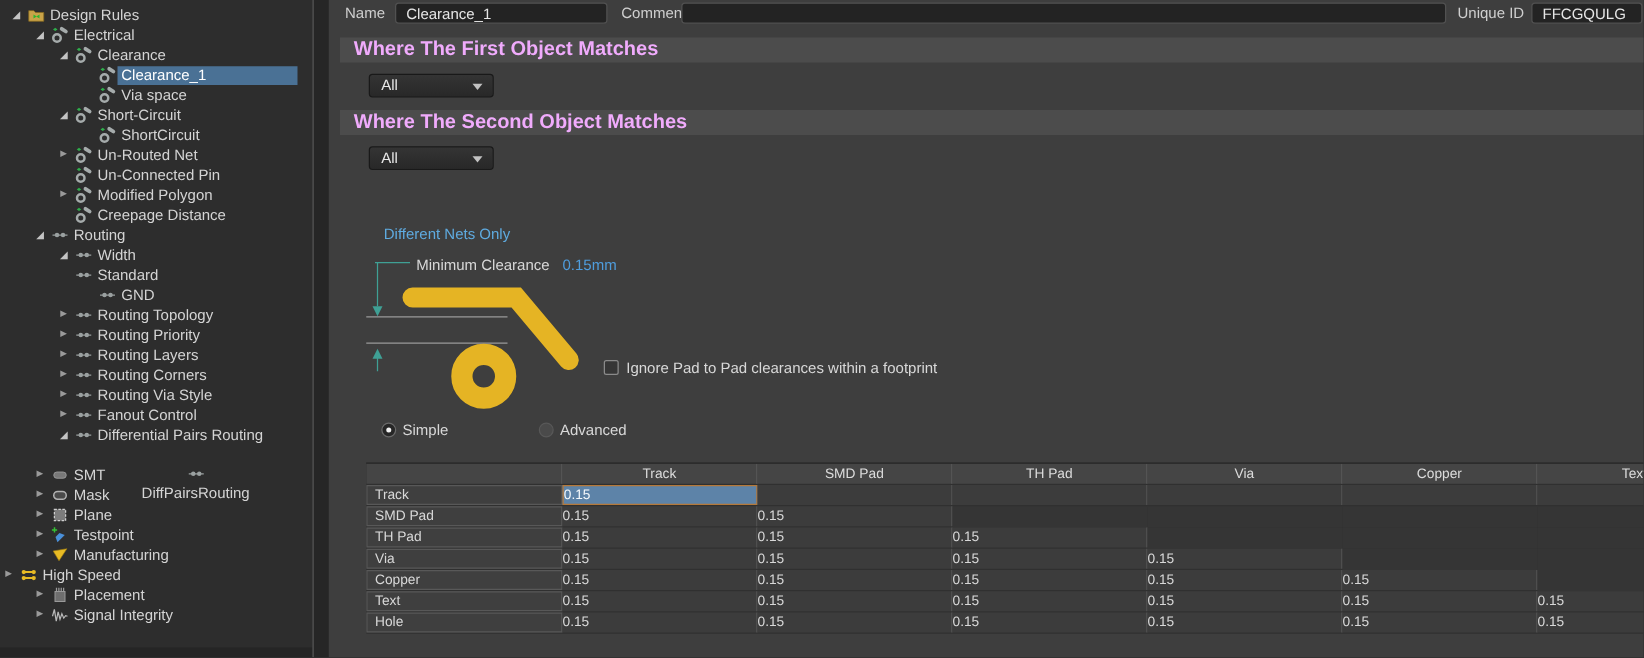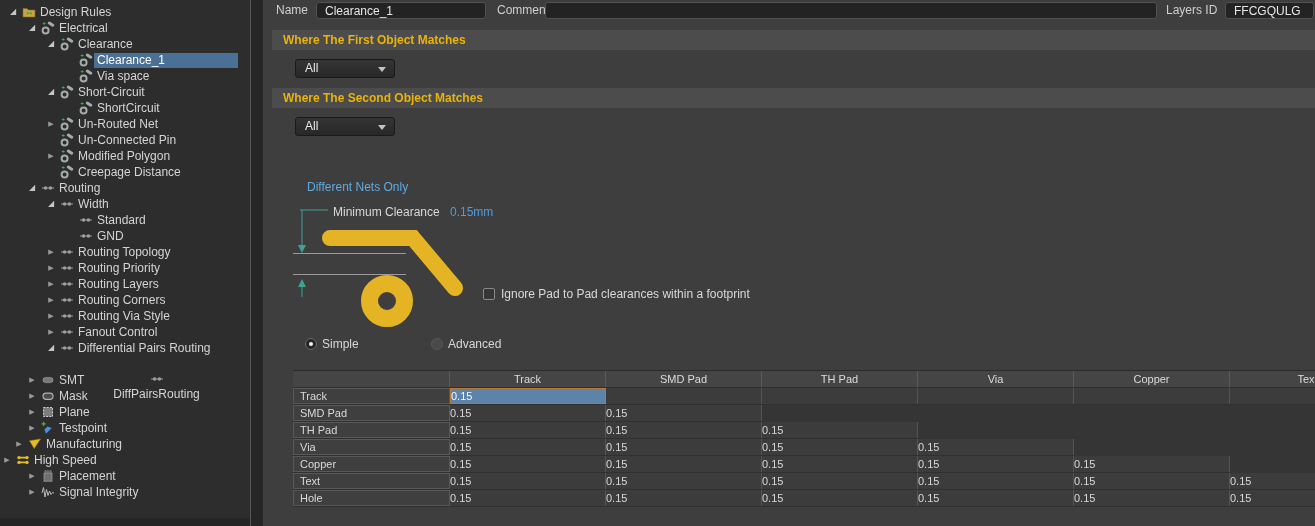--- a/index.html
+++ b/index.html
@@ -19,21 +19,21 @@
   .ticon svg{display:block;}
   .tlabel{font-size:12px;color:#d4d4d4;padding:0 3px;line-height:15px;}
   .tree-row.selected .tlabel{background:#4a7195;color:#ffffff;flex:1;margin-right:12px;}
   
   .fld-label{position:absolute;font-size:12px;color:#cfcfcf;line-height:17px;}
   .fld-input{position:absolute;height:17px;background:#232323;border:1px solid #515151;
              border-radius:3px;color:#e6e6e6;font-size:12px;line-height:17px;padding:0 8px;
              box-sizing:border-box;white-space:nowrap;overflow:hidden;}
   
   .section-bar{position:absolute;left:272px;width:1043px;height:20px;background:#4c4c4c;
-               color:#eab308;font-size:12px;font-weight:bold;line-height:20px;padding-left:11px;
+               color:#f0abfc;font-size:16px;font-weight:bold;line-height:20px;padding-left:11px;
                box-sizing:border-box;}
   
   .dropdown{position:absolute;width:100px;height:19px;background:linear-gradient(#343434,#282828);
             border:1px solid #191919;border-radius:3px;box-sizing:border-box;color:#e8e8e8;
             font-size:12px;line-height:17px;padding-left:9px;cursor:default;}
   .dropdown .caret{position:absolute;right:8px;top:7px;width:0;height:0;
                    border-left:4px solid transparent;border-right:4px solid transparent;
                    border-top:5px solid #c2c2c2;}
   
   .link-blue{position:absolute;font-size:12px;color:#5fabe0;cursor:default;}
@@ -205,21 +205,21 @@
         <span class="expander">◢</span>
         <span class="ticon">
           <svg width="14" height="14" viewBox="0 0 14 14">
             <path d="M1 7h12" stroke="#9aa0a0" stroke-width="1"></path>
             <circle cx="4.6" cy="7" r="1.8" fill="#9aa0a0"></circle>
             <circle cx="9.4" cy="7" r="1.8" fill="#9aa0a0"></circle>
           </svg>
         </span>
         <span class="tlabel">Width</span>
       </div>
-      <div class="tree-row" style="padding-left: 63px;">
+      <div class="tree-row" style="padding-left: 44px;">
         <span class="expander"></span>
         <span class="ticon">
           <svg width="14" height="14" viewBox="0 0 14 14">
             <path d="M1 7h12" stroke="#9aa0a0" stroke-width="1"></path>
             <circle cx="4.6" cy="7" r="1.8" fill="#9aa0a0"></circle>
             <circle cx="9.4" cy="7" r="1.8" fill="#9aa0a0"></circle>
           </svg>
         </span>
         <span class="tlabel">Standard</span>
       </div>
@@ -352,21 +352,21 @@
       <div class="tree-row" style="padding-left: 25px;">
         <span class="expander closed">▶</span>
         <span class="ticon">
           <svg width="14" height="14" viewBox="0 0 14 14">
             <path d="M5 12.8l-1.6-4.2 3.2-3.2 4.2 1.6-3.2 3.2z" fill="#4a8fd8"></path>
             <path d="M2.6 0.8v4.2M0.5 2.9h4.2" stroke="#35c035" stroke-width="1.2"></path>
           </svg>
         </span>
         <span class="tlabel">Testpoint</span>
       </div>
-      <div class="tree-row" style="padding-left: 12px;">
+      <div class="tree-row" style="padding-left: 25px;">
         <span class="expander closed">▶</span>
         <span class="ticon">
           <svg width="14" height="14" viewBox="0 0 14 14">
             <path d="M1.5 3.8l11-1.8-6.3 9.6z" fill="#e8bb24" stroke="#a07d10" stroke-width="0.5"></path>
           </svg>
         </span>
         <span class="tlabel">Manufacturing</span>
       </div>
       <div class="tree-row" style="">
         <span class="expander closed">▶</span>
@@ -403,21 +403,21 @@
         <span class="tlabel">Signal Integrity</span>
       </div>
     </div>
   <div id="tree-bottom-strip"></div>
   <div class="gutter"></div>
 
   <div class="fld-label" style="left:276px;top:2px;">Name</div>
   <div class="fld-input" style="left:316px;top:2px;width:170px;">Clearance_1</div>
   <div class="fld-label" style="left:497px;top:2px;">Comment</div>
   <div class="fld-input" style="left:545px;top:2px;width:612px;"></div>
-  <div class="fld-label" style="left:1166px;top:2px;">Layers ID</div>
+  <div class="fld-label" style="left:1166px;top:2px;">Unique ID</div>
   <div class="fld-input" style="left:1225px;top:2px;width:89px;">FFCGQULG</div>
 
   <div class="section-bar" style="top:30px;">Where The First Object Matches</div>
   <div class="dropdown" style="left:295px;top:59px;"><span>All</span>
        <span class="caret"></span></div>
 
   <div class="section-bar" style="top:88px;">Where The Second Object Matches</div>
   <div class="dropdown" style="left:295px;top:117px;"><span>All</span>
        <span class="caret"></span></div>
 

